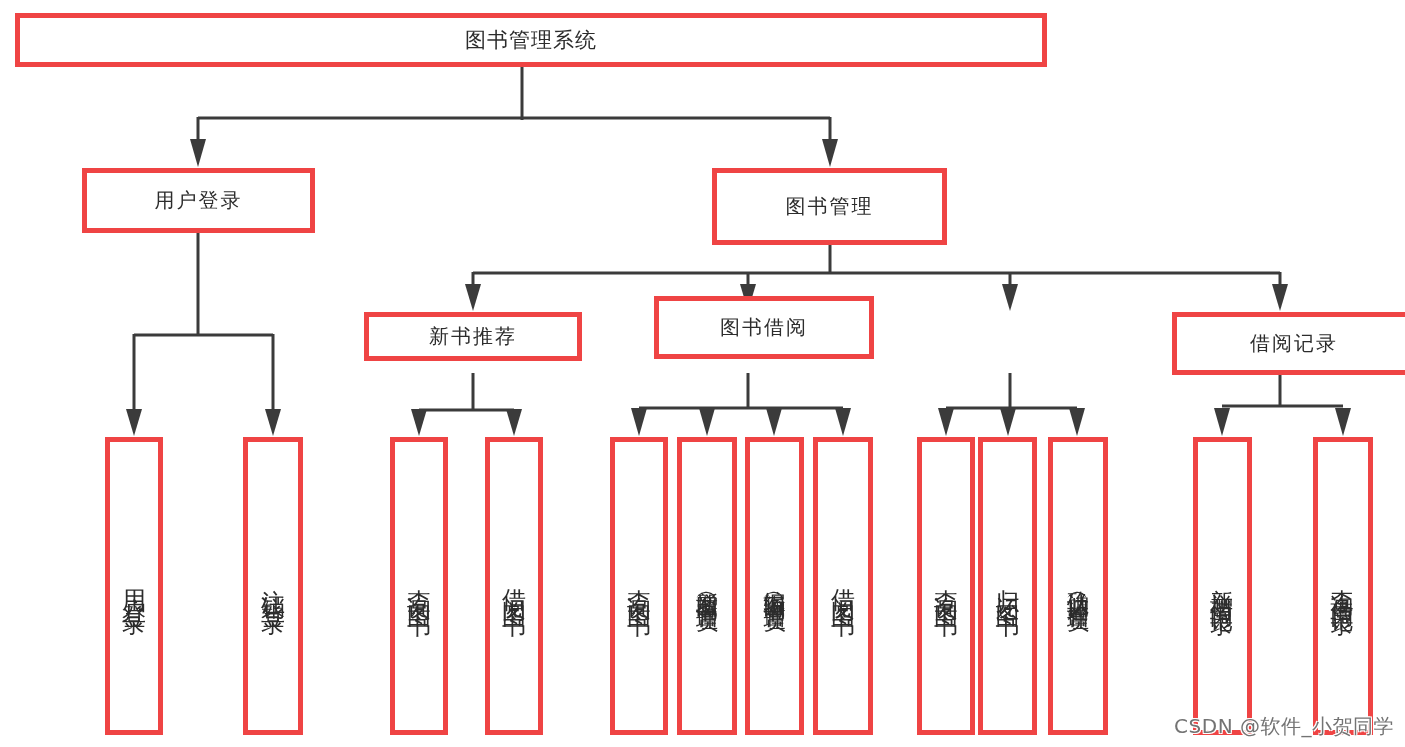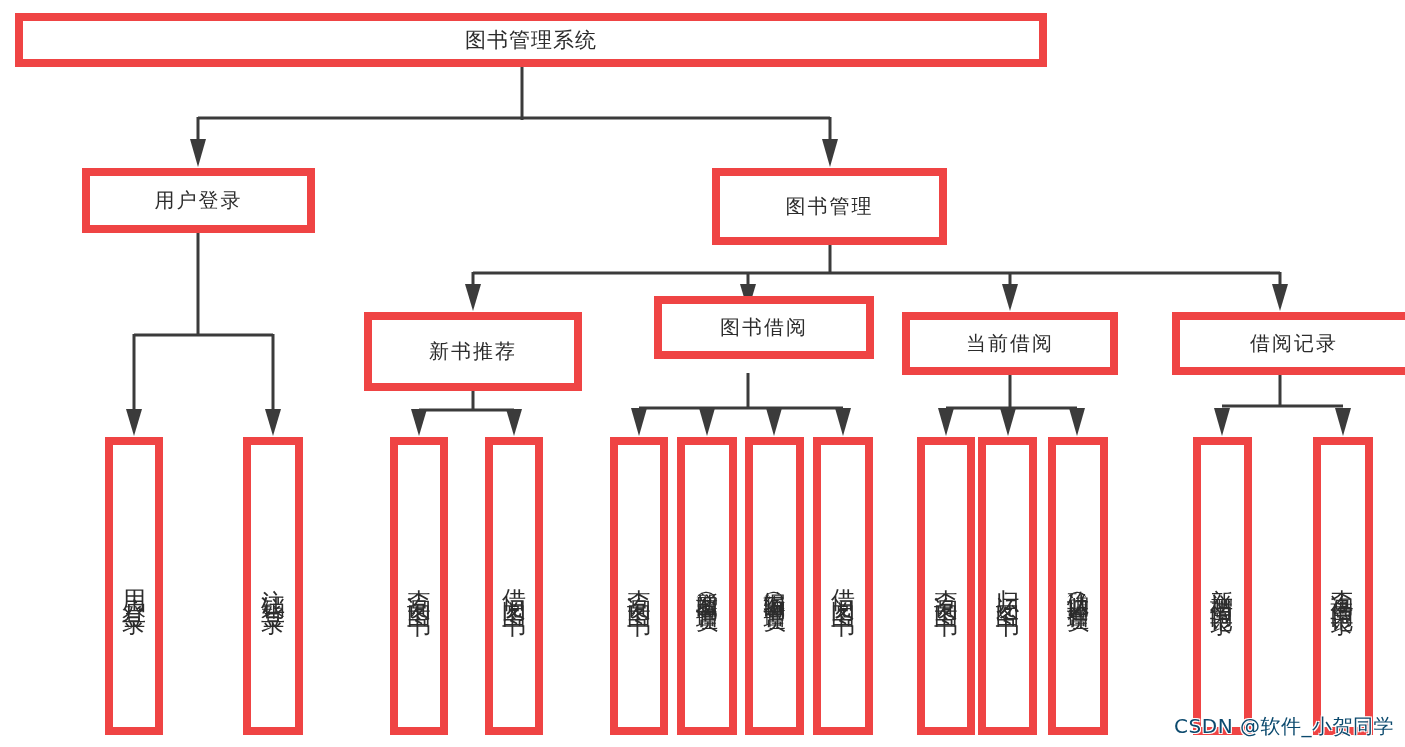--- a/index.html
+++ b/index.html
@@ -17,21 +17,21 @@
   .connectors {
     position: absolute; left: 0; top: 0;
     width: 1405px; height: 747px;
   }
   .connectors path { stroke: #3b3b3b; stroke-width: 3; fill: none; }
   .connectors polygon { fill: #3b3b3b; stroke: none; }
   .box {
     position: absolute;
     box-sizing: border-box;
     background: #ffffff;
-    border: 8px solid #ef4444;
+    border: 5px solid #ef4444;
     color: #2c2c2c;
     display: flex;
     align-items: center;
     justify-content: center;
     white-space: nowrap;
   }
   .h-node { font-size: 20px; letter-spacing: 2px; }
   .root-node { font-size: 21px; letter-spacing: 1px; }
   .leaf {
     top: 437px; height: 298px;
@@ -40,21 +40,21 @@
     font-size: 24px;
     letter-spacing: 8px;
   }
   .leaf.med { letter-spacing: 5px; font-size: 23px; }
   .leaf.tight { letter-spacing: 3px; font-size: 22px; }
   .watermark {
     position: absolute;
     right: 11px; bottom: 7px;
     font-size: 20px;
     letter-spacing: 0.5px;
-    color: #0c4a6e;
+    color: #737373;
     text-shadow: 1px 1px 0 #ffffff, -1px -1px 0 #ffffff, 1px -1px 0 #ffffff, -1px 1px 0 #ffffff;
     z-index: 5;
   }
 </style>
 </head>
 <body>
 
 <div class="stage">
 
   <svg class="connectors" viewBox="0 0 1405 747" xmlns="http://www.w3.org/2000/svg">
@@ -106,23 +106,22 @@
     <path d="M1222 406 H1343"></path>
     <polygon points="1222,436 1214,408 1230,408"></polygon>
     <polygon points="1343,436 1335,408 1351,408"></polygon>
   </svg>
 
   <div class="box root-node" style="left:15px; top:13px; width:1032px; height:54px;">图书管理系统</div>
 
   <div class="box h-node" style="left:82px; top:168px; width:233px; height:65px;">用户登录</div>
   <div class="box h-node" style="left:712px; top:168px; width:235px; height:77px;">图书管理</div>
 
-  <div class="box h-node" style="left:364px; top:312px; width:218px; height:79px;">新书推荐</div>
+  <div class="box h-node" style="left:364px; top:312px; width:218px; height:49px;">新书推荐</div>
   <div class="box h-node" style="left:638px; top:296px; width:220px; height:63px;margin-left:16px;">图书借阅</div>
-  <div class="box h-node" style="left:902px; top:312px; width:216px; height:63px;">当前借阅</div>
   <div class="box h-node" style="left:1172px; top:312px; width:244px; height:63px;">借阅记录</div>
 
   <div class="box leaf" style="left:105px; width:58px;">用户登录</div>
   <div class="box leaf" style="left:243px; width:60px;">注销登录</div>
 
   <div class="box leaf" style="left:390px; width:58px;">查询图书</div>
   <div class="box leaf" style="left:485px; width:58px;">借阅图书</div>
 
   <div class="box leaf" style="left:610px; width:58px;">查询图书</div>
   <div class="box leaf tight" style="left:677px; width:60px;">新增图书（管理员）</div>

